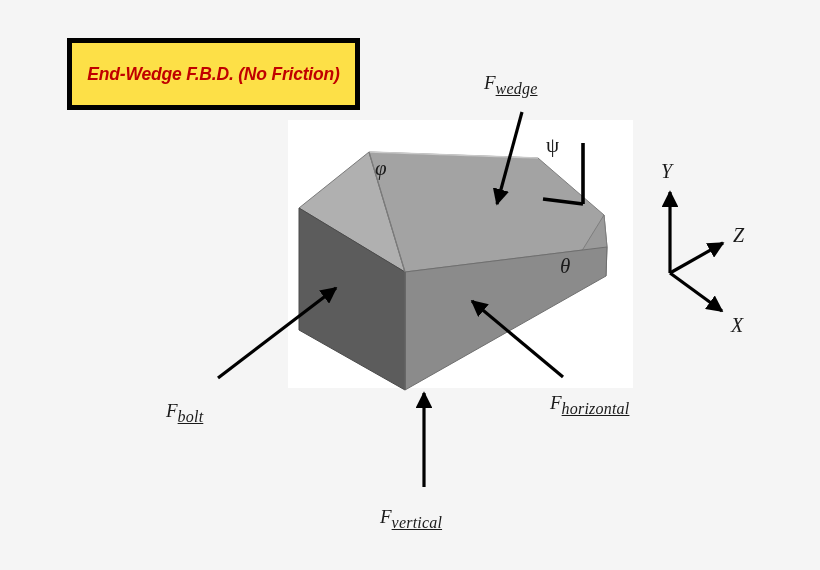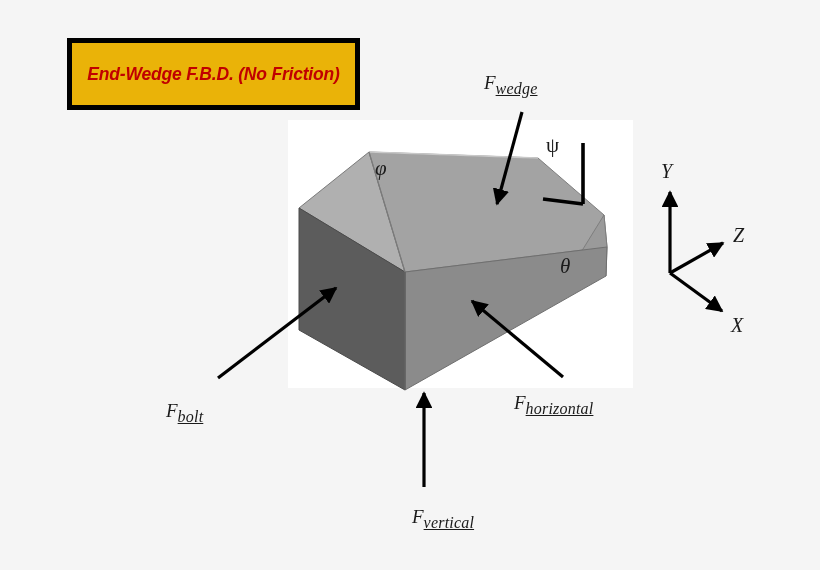--- a/index.html
+++ b/index.html
@@ -7,21 +7,21 @@
     width:820px;height:570px;
     background:#f5f5f5;
     font-family:"Liberation Serif",serif;
     overflow:hidden;
     position:relative;
   }
   #stage{position:absolute;left:0;top:0;width:820px;height:570px;}
   #stage svg{display:block;}
   .ttl-box{
     position:absolute;left:67px;top:38px;width:293px;height:72px;
-    background:#eab308;border:5px solid #000000;
+    background:#fde047;border:5px solid #000000;
     box-sizing:border-box;
     display:flex;align-items:center;justify-content:center;
   }
   .ttl-txt{
     color:#c00000;font-family:"Liberation Sans",sans-serif;
     font-weight:bold;font-style:italic;font-size:17.5px;
     line-height:1.28;text-align:center;letter-spacing:-0.2px;
     padding:0 12px;
   }
   .lbl{position:absolute;color:#1a1a1a;font-family:"Liberation Serif",serif;
@@ -98,23 +98,23 @@
 <div class="lbl ang" style="left:560px;top:254px;">θ</div>
 
 <div class="lbl flbl" style="left:484px;top:72px;">
   <span>F</span><sub>wedge</sub>
 </div>
 
 <div class="lbl flbl" style="left:166px;top:400px;">
   <span>F</span><sub>bolt</sub>
 </div>
 
-<div class="lbl flbl" style="left:514px;top:392px;">
+<div class="lbl flbl" style="left:550px;top:392px;">
   <span>F</span><sub>horizontal</sub>
 </div>
 
-<div class="lbl flbl" style="left:380px;top:506px;margin-left:32px;">
+<div class="lbl flbl" style="left:380px;top:506px;">
   <span>F</span><sub>vertical</sub>
 </div>
 
 <div class="lbl ax" style="left:661px;top:160px;">Y</div>
 <div class="lbl ax" style="left:733px;top:224px;">Z</div>
 <div class="lbl ax" style="left:731px;top:314px;">X</div>
 
 </body></html>

